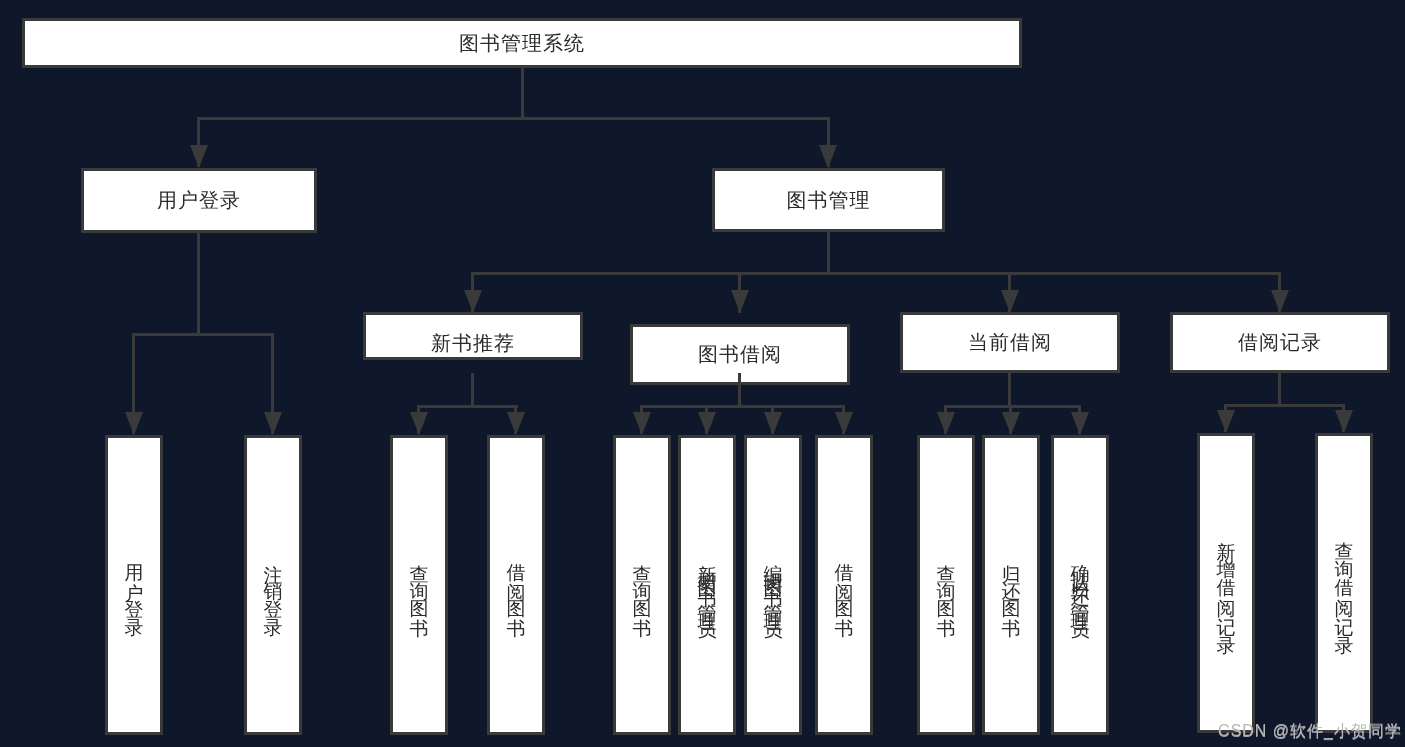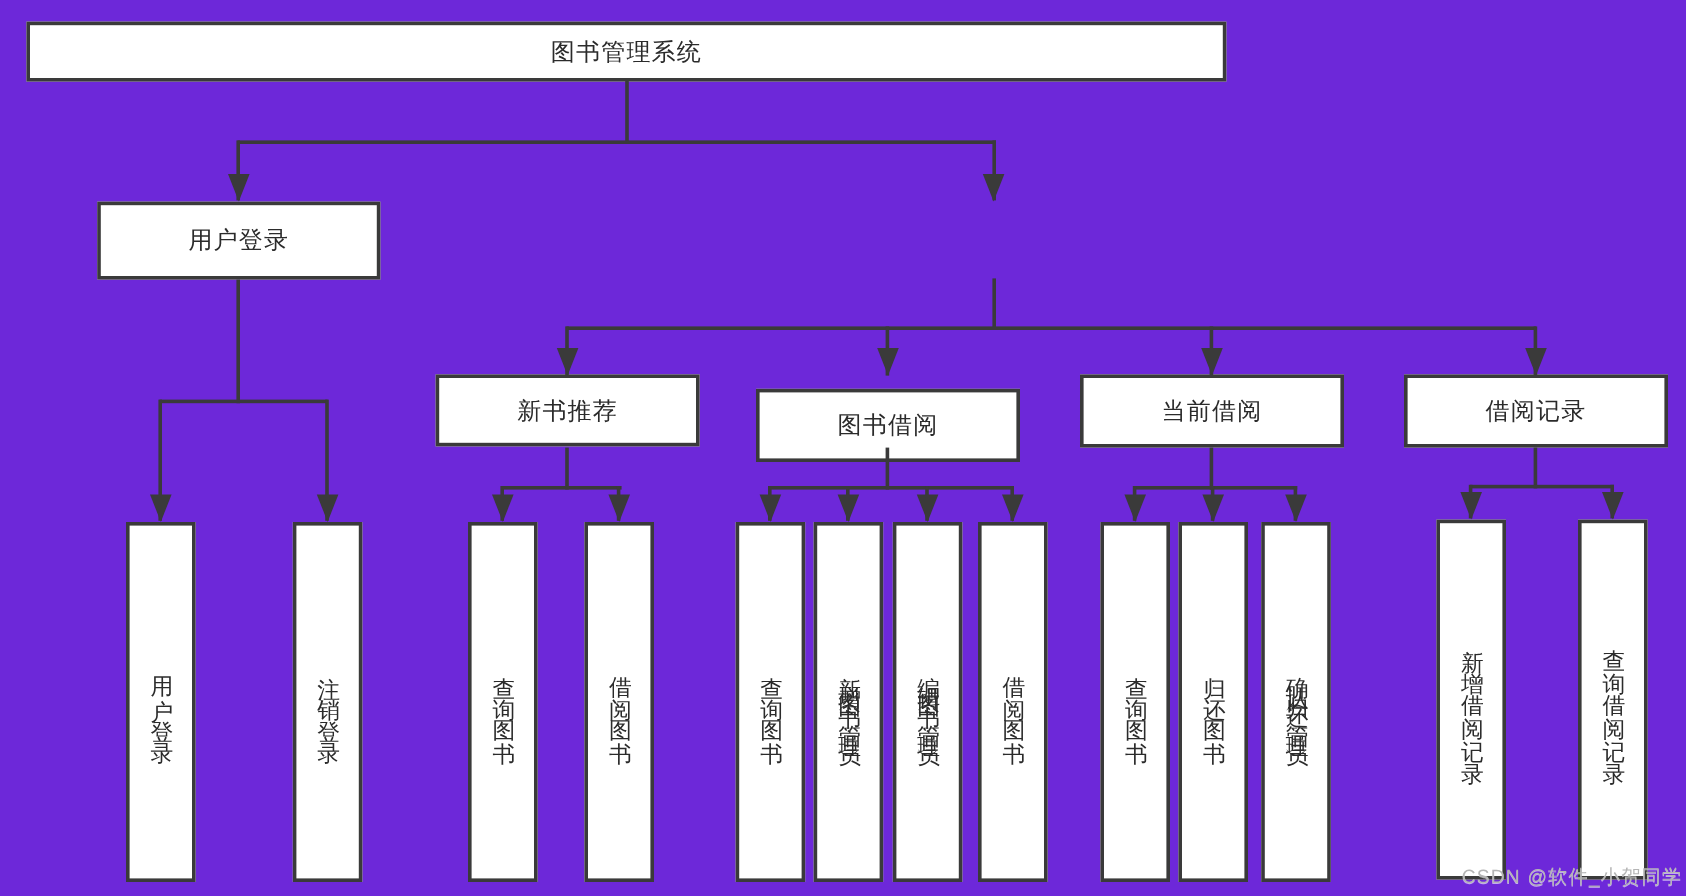--- a/index.html
+++ b/index.html
@@ -7,21 +7,21 @@
     --text:#2b2b2b;
   }
   *{margin:0;padding:0;box-sizing:border-box;}
   html,body{width:1405px;height:747px;}
   body{
     background:#ffffff;
     font-family:"Liberation Sans","DejaVu Sans",sans-serif;
     color:var(--text);
     overflow:hidden;
   }
-  .stage{position:relative;width:1405px;height:747px;background:#6d28d9;}
+  .stage{position:relative;width:1405px;height:747px;background:#0f172a;}
 
   
   .node{
     position:absolute;
     background:#fff;
     border:3px solid var(--line);
     display:flex;
     align-items:center;
     justify-content:center;
     font-size:20px;
@@ -68,22 +68,25 @@
 <div class="stage">
 
   <div class="node" style="left:22px;top:18px;width:1000px;height:50px;">
     <span>图书管理系统</span>
   </div>
 
   <div class="node" style="left:81px;top:168px;width:236px;height:65px;">
     <span>用户登录</span>
   </div>
 
-
-  <div class="node" style="left:363px;top:312px;width:220px;height:60px;">
+  <div class="node" style="left:712px;top:168px;width:233px;height:64px;">
+    <span>图书管理</span>
+  </div>
+
+  <div class="node" style="left:363px;top:312px;width:220px;height:48px;align-items:flex-end;">
     <span>新书推荐</span>
   </div>
 
   <div class="node" style="left:630px;top:324px;width:220px;height:61px;">
     <span>图书借阅</span>
   </div>
 
   <div class="node" style="left:900px;top:312px;width:220px;height:61px;">
     <span>当前借阅</span>
   </div>

